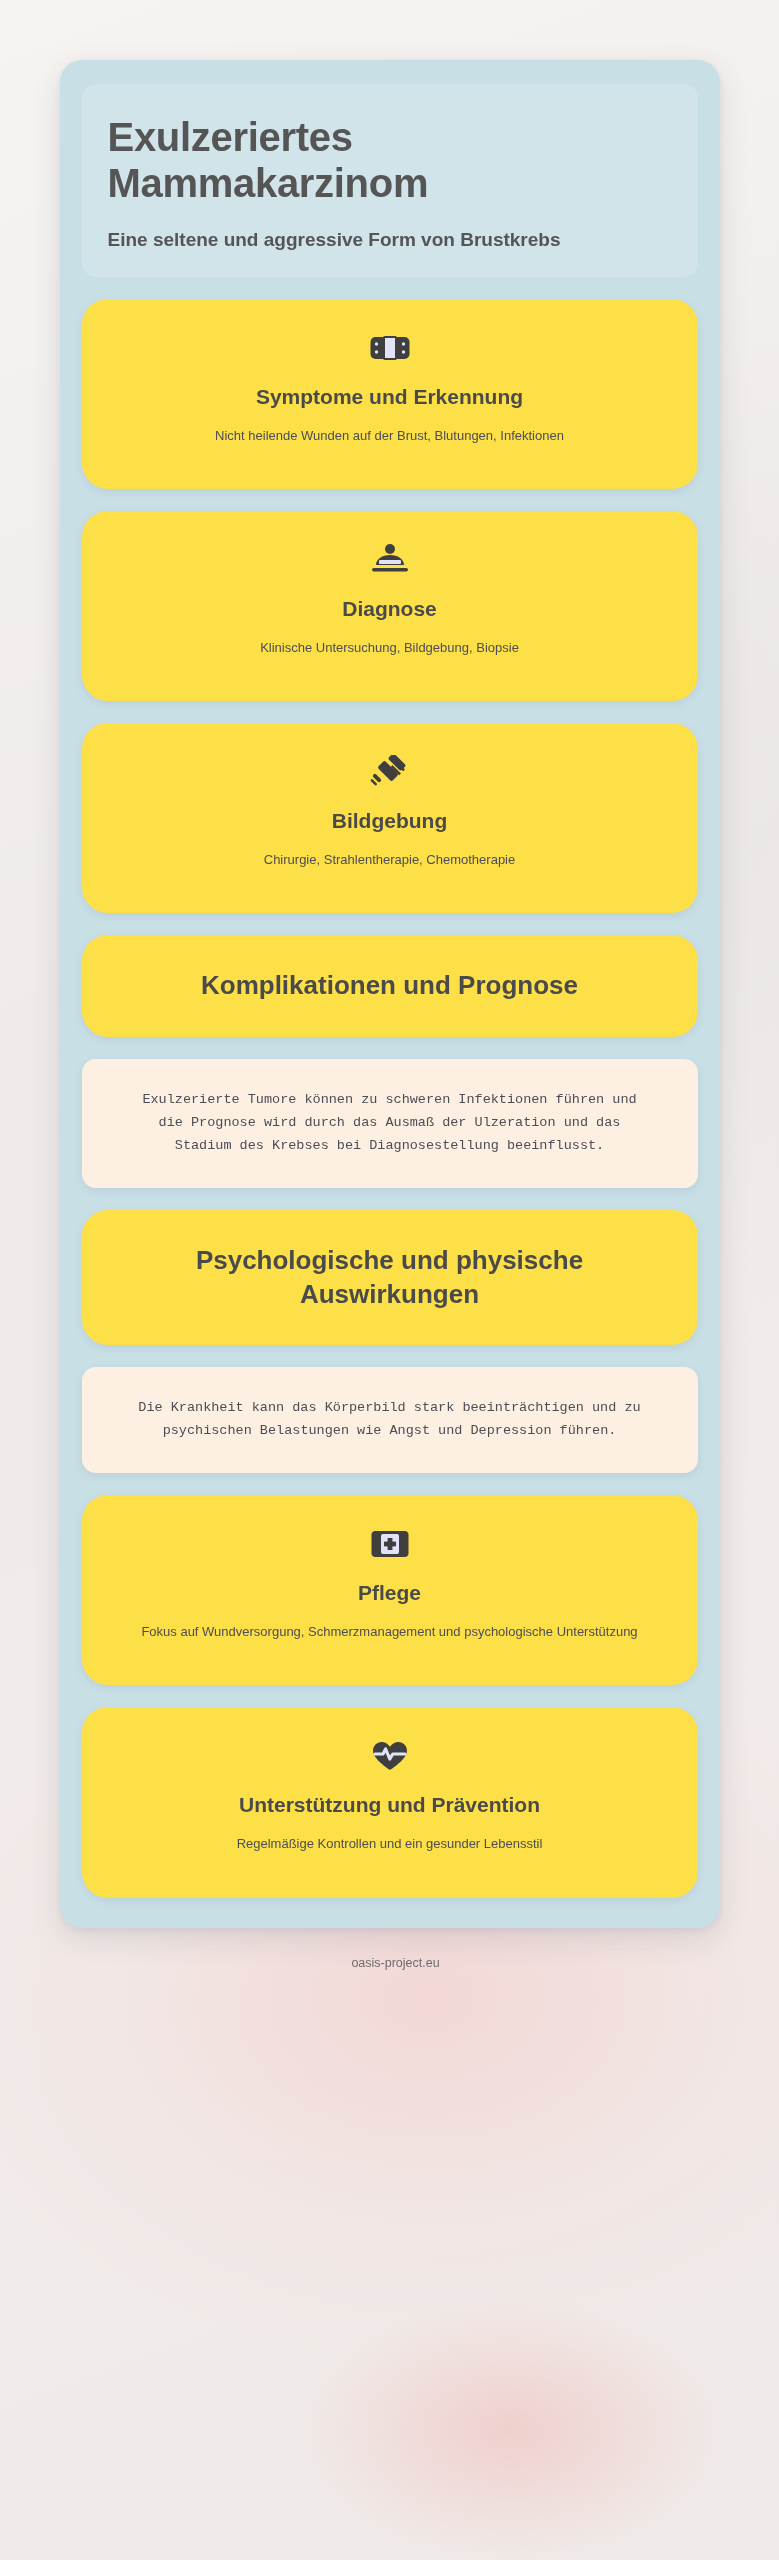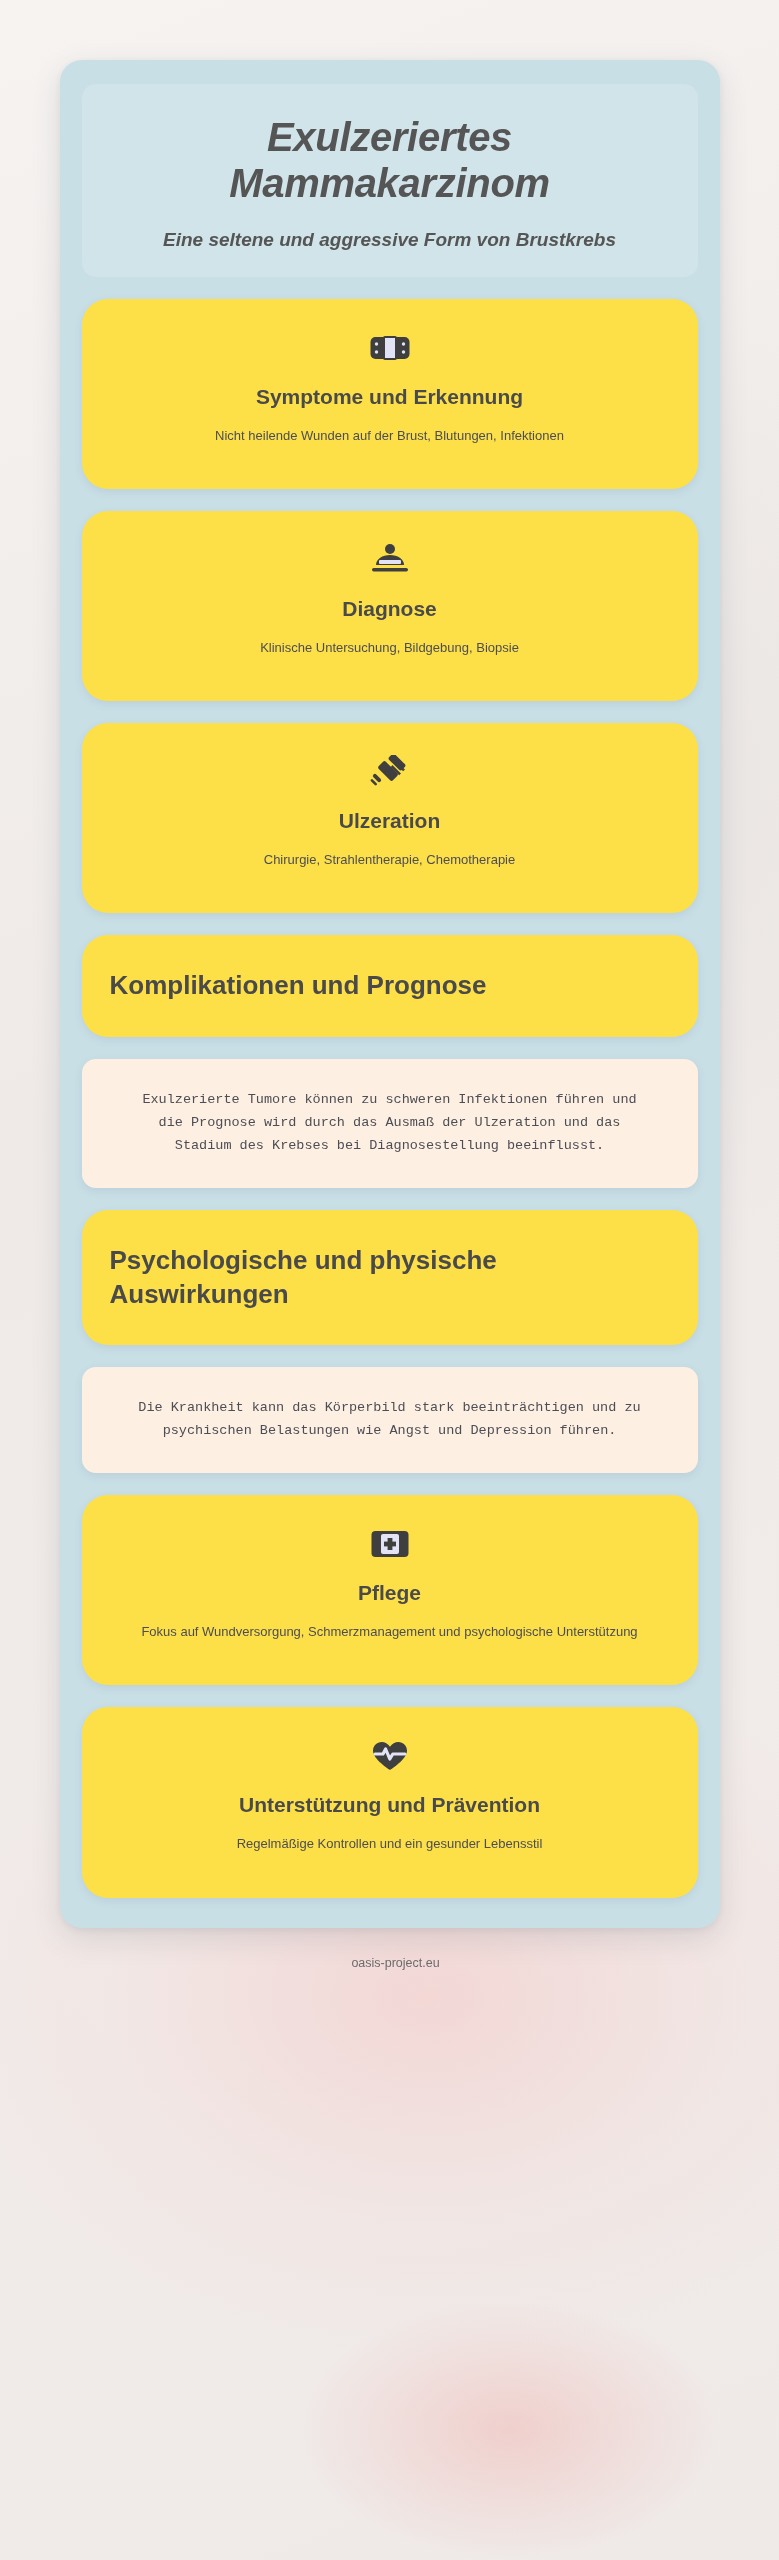--- a/index.html
+++ b/index.html
@@ -56,24 +56,22 @@
     border-radius: 26px;
     margin-bottom: 22px;
     padding: 26px 28px;
     box-shadow: 0 3px 8px rgba(70,80,110,0.10);
   }
   .card:last-child { margin-bottom: 0; }
 
   .header-card {
     background: rgba(214,231,236,0.55);
     box-shadow: none;
-    text-align: center;
     padding: 30px 26px 26px 26px;
     border-radius: 14px;
-    font-style: italic;
   }
   .title {
     font-size: 40px;
     line-height: 1.16;
     font-weight: bold;
     color: #555555;
     margin: 0 0 22px 0;
     letter-spacing: -0.3px;
   }
   .subtitle {
@@ -100,20 +98,21 @@
     margin: 0 0 12px 0;
   }
   .card-desc {
     font-size: 13px;
     line-height: 1.55;
     color: #4d4d55;
     margin: 17px;
   }
 
   .banner-card {
+    text-align: center;
     padding: 34px 28px;
   }
   .banner-title {
     font-size: 26px;
     font-weight: bold;
     color: #4a4a4a;
     margin: 0;
     line-height: 1.3;
   }
 
@@ -188,21 +187,21 @@
         <g fill="#3f3f3f">
           <rect x="20" y="3" width="18" height="8" rx="2" transform="rotate(45 29 7)"></rect>
           <rect x="10" y="11" width="20" height="10" rx="2" transform="rotate(45 20 16)"></rect>
           <rect x="4" y="21" width="10" height="4" rx="2" transform="rotate(45 9 23)"></rect>
           <rect x="22" y="14" width="12" height="2.6" transform="rotate(45 28 15)"></rect>
           <rect x="26" y="10" width="12" height="2.6" transform="rotate(45 32 11)"></rect>
           <rect x="2" y="26" width="8" height="2.6" rx="1.3" transform="rotate(45 6 27)"></rect>
         </g>
       </svg>
     </div>
-    <h2 class="card-title">Ulzeration</h2>
+    <h2 class="card-title">Bildgebung</h2>
     <p class="card-desc">Chirurgie, Strahlentherapie, Chemotherapie</p>
   </div>
 
   <div class="card banner-card">
     <h2 class="banner-title">Komplikationen und Prognose</h2>
   </div>
 
   <div class="card note-card">
     <p class="note-text">Exulzerierte Tumore können zu schweren Infektionen führen und die Prognose wird durch das Ausmaß der Ulzeration und das Stadium des Krebses bei Diagnosestellung beeinflusst.</p>
   </div>

